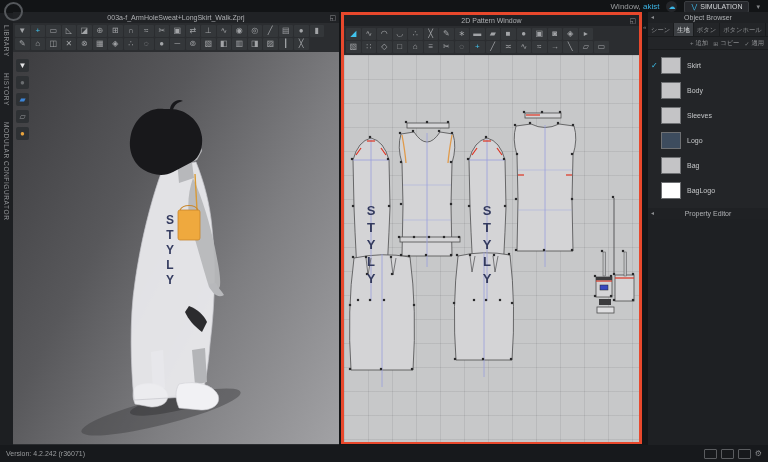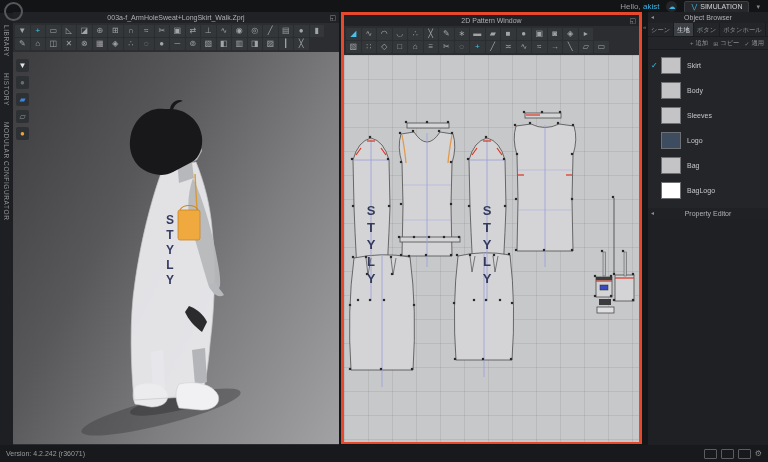--- a/index.html
+++ b/index.html
@@ -76,21 +76,21 @@
     display:flex;align-items:center;justify-content:space-between;padding:0 6px;font-size:7px;color:#9a9c9e;}
   .sb-icons{display:flex;gap:4px;align-items:center;}
   .sb-box{width:11px;height:8px;border:1px solid #5a5c5f;border-radius:1px;}
   .sb-gear{font-size:8px;color:#85878a;}
 </style>
 </head>
 <body>
 
 <div class="clo-logo"></div>
 <div class="app-header">
-  <span class="greet"><span>Hello,</span> <span class="user">akist</span></span>
+  <span class="greet"><span>Window,</span> <span class="user">akist</span></span>
   <span class="round-btn"><span>☁</span></span>
   <span class="sim-btn">
     <span class="simicon">⋁</span>
     <span>SIMULATION</span>
   </span>
   <span class="hdr-caret">▾</span>
 </div>
 
 <div class="left-strip">
 

